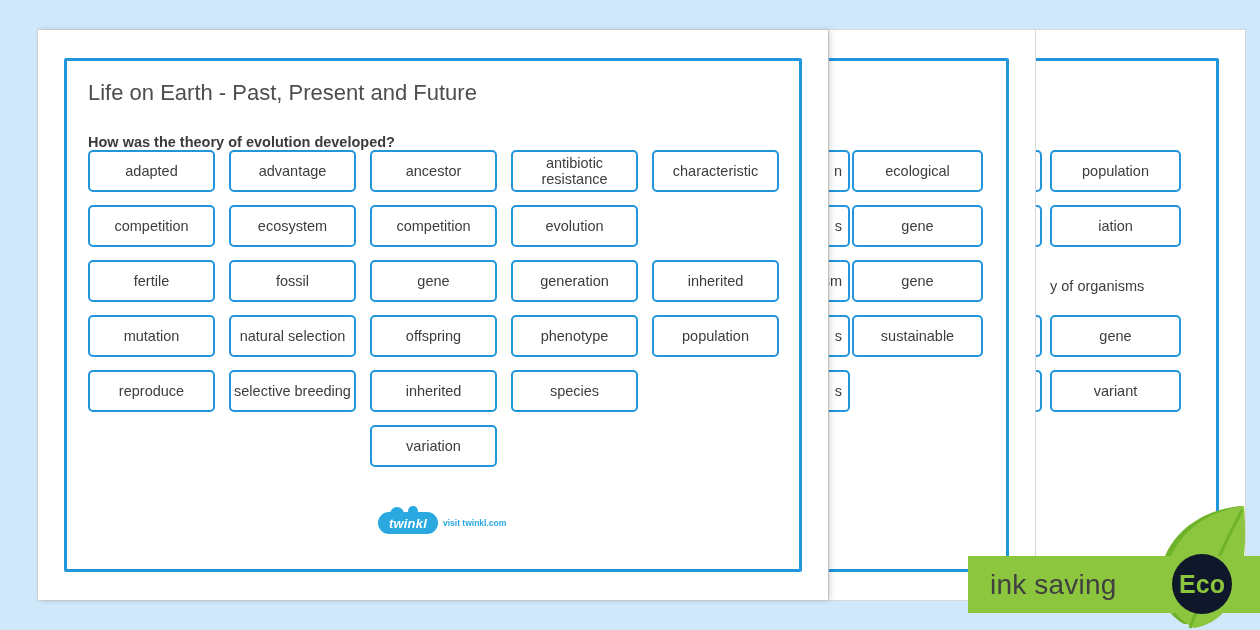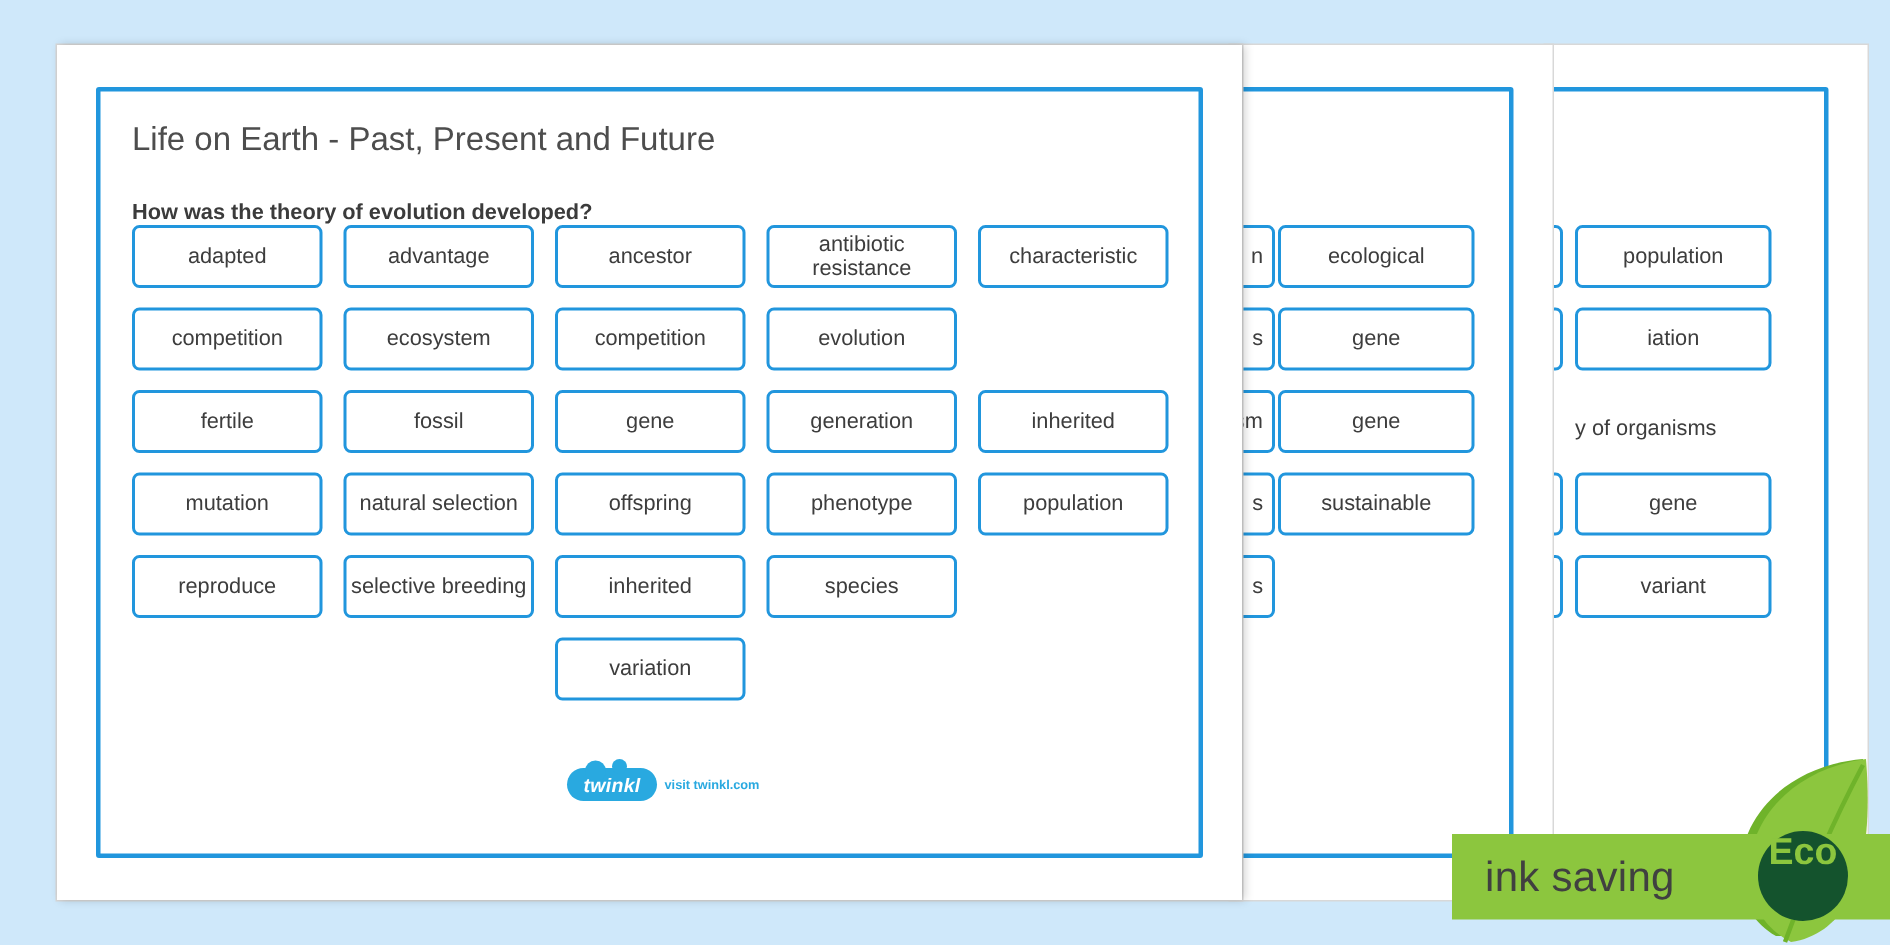--- a/index.html
+++ b/index.html
@@ -239,24 +239,24 @@
     font-size: 28px;
     margin-left: 22px;
     letter-spacing: 0.2px;
   }
   .eco-circle {
     position: absolute;
     right: 28px;
     top: -2px;
     width: 60px;
     height: 60px;
-    background: #14532d;
+    background: #0f172a;
     border-radius: 50%;
     display: flex;
-    align-items: flex-start;
+    align-items: center;
     justify-content: center;
   }
   .eco-circle span {
     color: #8cc63e;
     font-size: 25px;
     font-weight: bold;
   }
   .eco-leaf {
     position: absolute;
     right: 10px;

